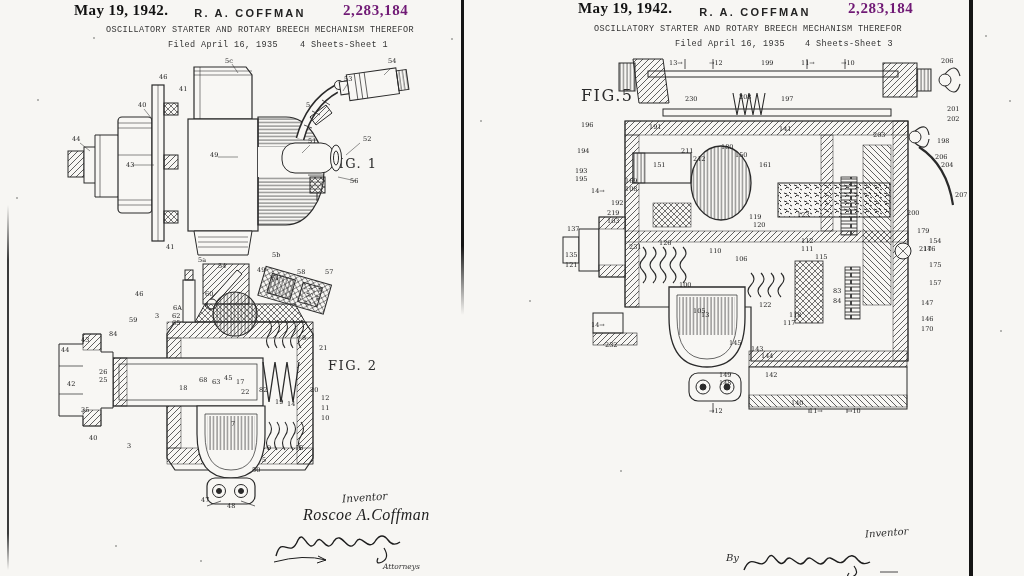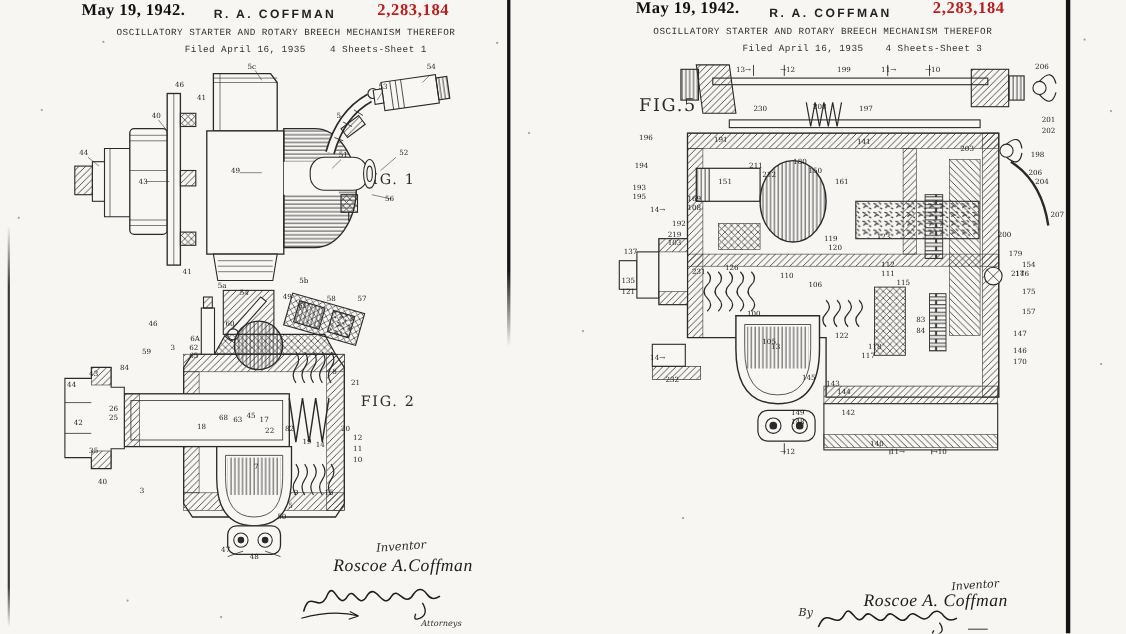--- a/index.html
+++ b/index.html
@@ -2,21 +2,21 @@
 <html><head>
 <meta charset="utf-8">
 <style>
   html,body{margin:0;padding:0;}
   body{width:1024px;height:576px;overflow:hidden;background:#f7f6f3;position:relative;
        font-family:"Liberation Serif",serif;color:#1a1a1a;}
   .abs{position:absolute;}
   
   .hdr-date{font:bold 15px "Liberation Serif",serif;letter-spacing:.4px;color:#111;}
   .hdr-name{font:bold 11px "Liberation Sans",sans-serif;letter-spacing:2.2px;color:#222;text-align:center;}
-  .hdr-num{font:bold 15px "Liberation Serif",serif;letter-spacing:.6px;color:#b91c1c;}
+  .hdr-num{font:bold 15px "Liberation Serif",serif;letter-spacing:.6px;color:#701a75;}
   .hdr-mono{font:8.5px "Liberation Mono",monospace;letter-spacing:.4px;color:#333;text-align:center;white-space:nowrap;}
   .hdr-mono-l{font:8.5px "Liberation Mono",monospace;letter-spacing:.4px;color:#333;white-space:nowrap;}
   .fig-label{font:13px "DejaVu Serif",serif;letter-spacing:1.5px;color:#2a2a2a;}
   
   .sig-inventor{font:italic 10.5px "DejaVu Serif",serif;color:#2a2a2a;transform:rotate(-4deg);}
   .sig-name{font:italic 16px "Liberation Serif",serif;color:#1d1d1d;letter-spacing:.5px;}
   .sig-attys{font:italic 7.5px "DejaVu Serif",serif;color:#333;}
   .sig-by{font:italic 10px "DejaVu Serif",serif;color:#2a2a2a;}
   
   .vline{position:absolute;background:#151515;}
@@ -395,21 +395,20 @@
         <text x="238" y="196">111</text>
         <text x="252" y="204">115</text>
         <text x="146" y="358">→12</text>
         <text x="246" y="358">11→</text>
         <text x="284" y="358">→10</text>
         <text x="28" y="272">14→</text>
       </g>
   </svg>
 
   <div class="abs sig-inventor" style="left:305px;top:527px;font-size:10px;">Inventor</div>
-  <div class="abs sig-name" style="left:225px;top:538px;">Roscoe A. Coffman</div>
   <div class="abs sig-by" style="left:166px;top:552px;">By</div>
   <svg class="abs" style="left:180px;top:548px;" width="170" height="30" viewBox="0 0 170 30">
     <path d="M4,22 C12,2 20,26 28,10 C34,0 38,24 46,12 C52,4 58,24 66,12 C72,4 78,24 86,12 C92,4 98,22 106,11 q6,-7 12,1 q5,6 12,2" stroke="#1d1d1d" stroke-width="1.4" fill="none"></path>
     <path d="M114,18 q6,8 -2,11 q-7,2 -3,-4" stroke="#1d1d1d" stroke-width="1.2" fill="none"></path>
     <path d="M140,24 h18" stroke="#1d1d1d" stroke-width="0.8" fill="none"></path>
   </svg>
 </div>
 
 <div class="vline-fade" style="left:461px;top:0;height:315px;"></div>
 <div class="vline" style="left:969px;top:0;width:4px;height:576px;"></div>

